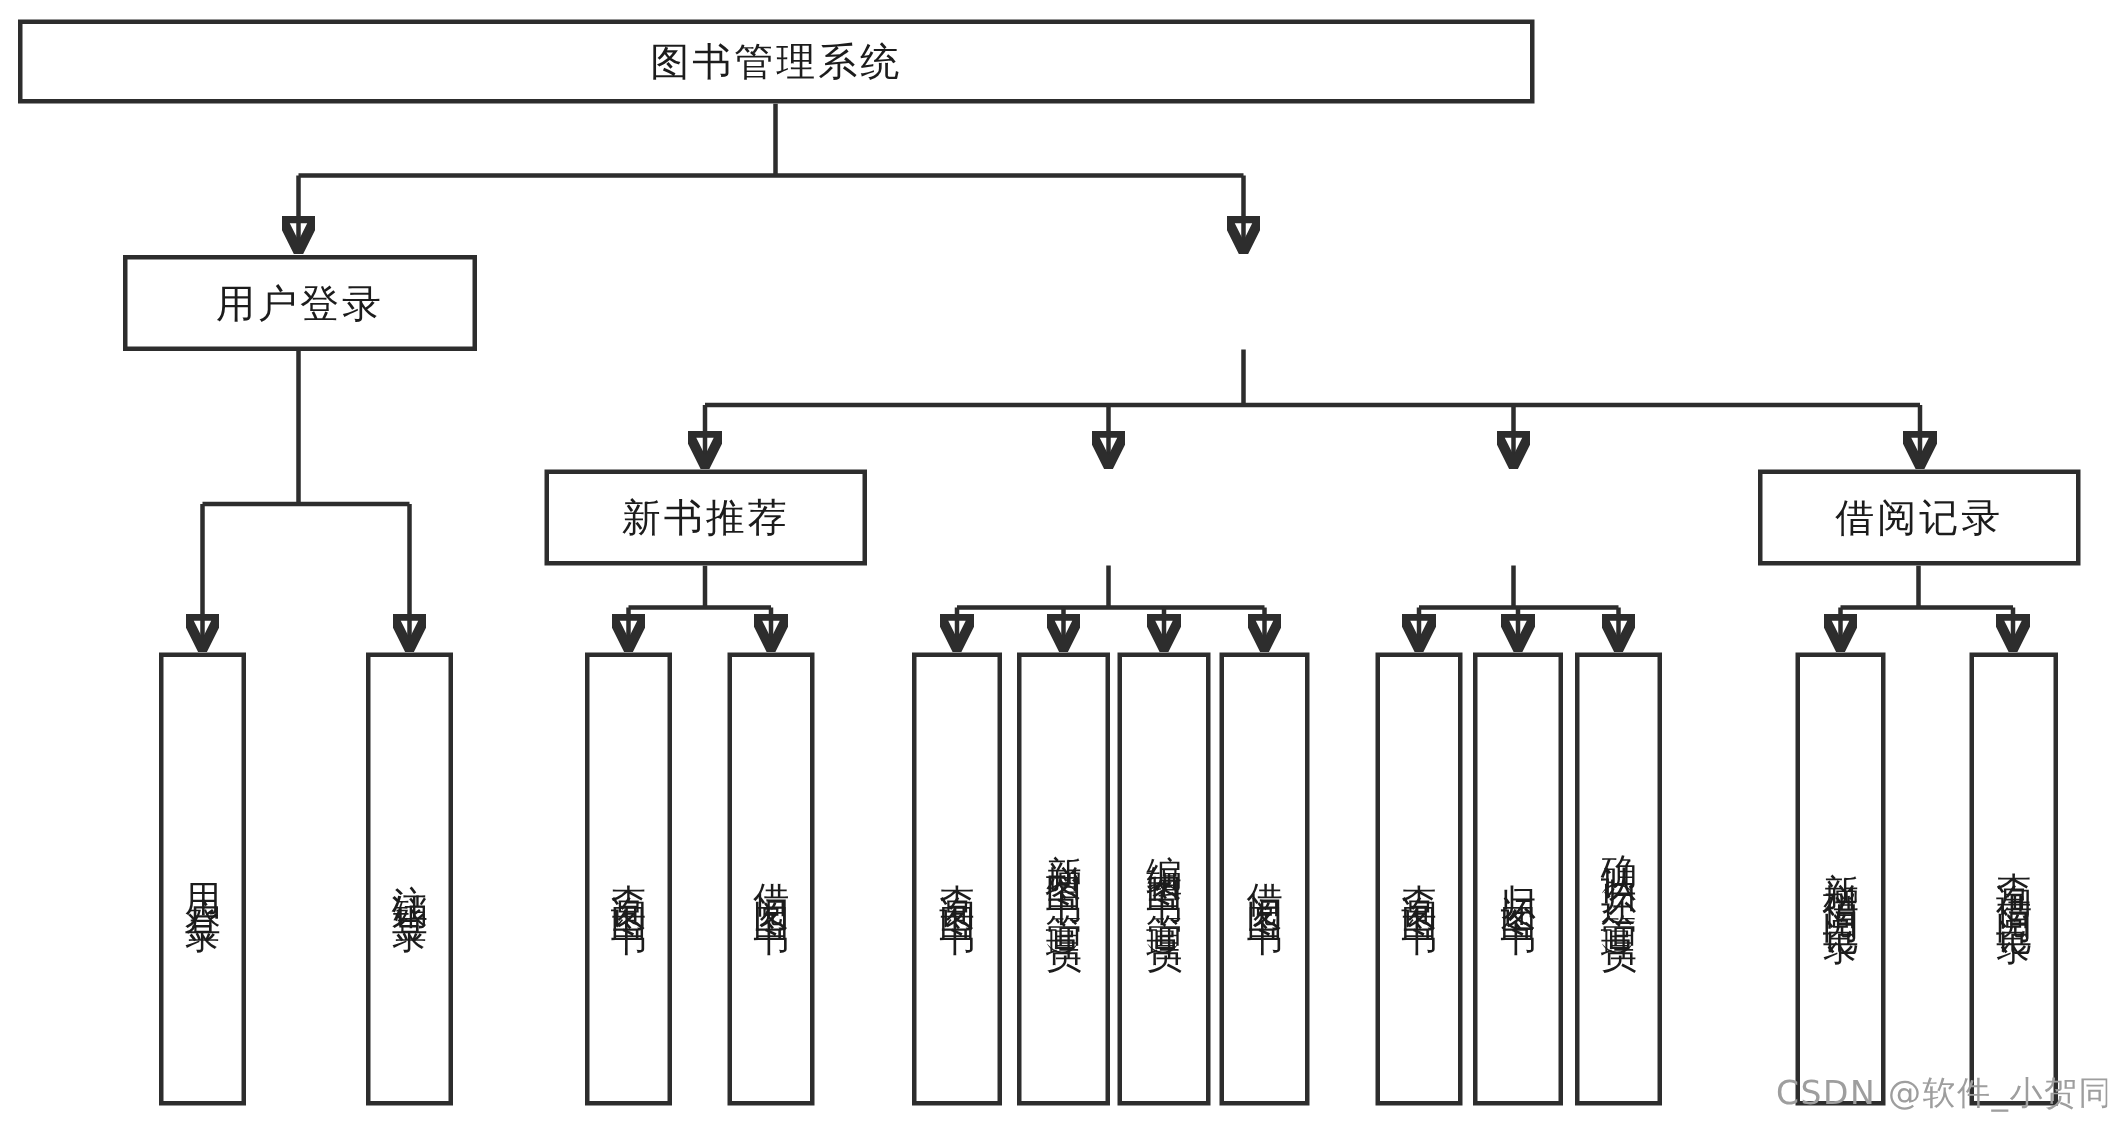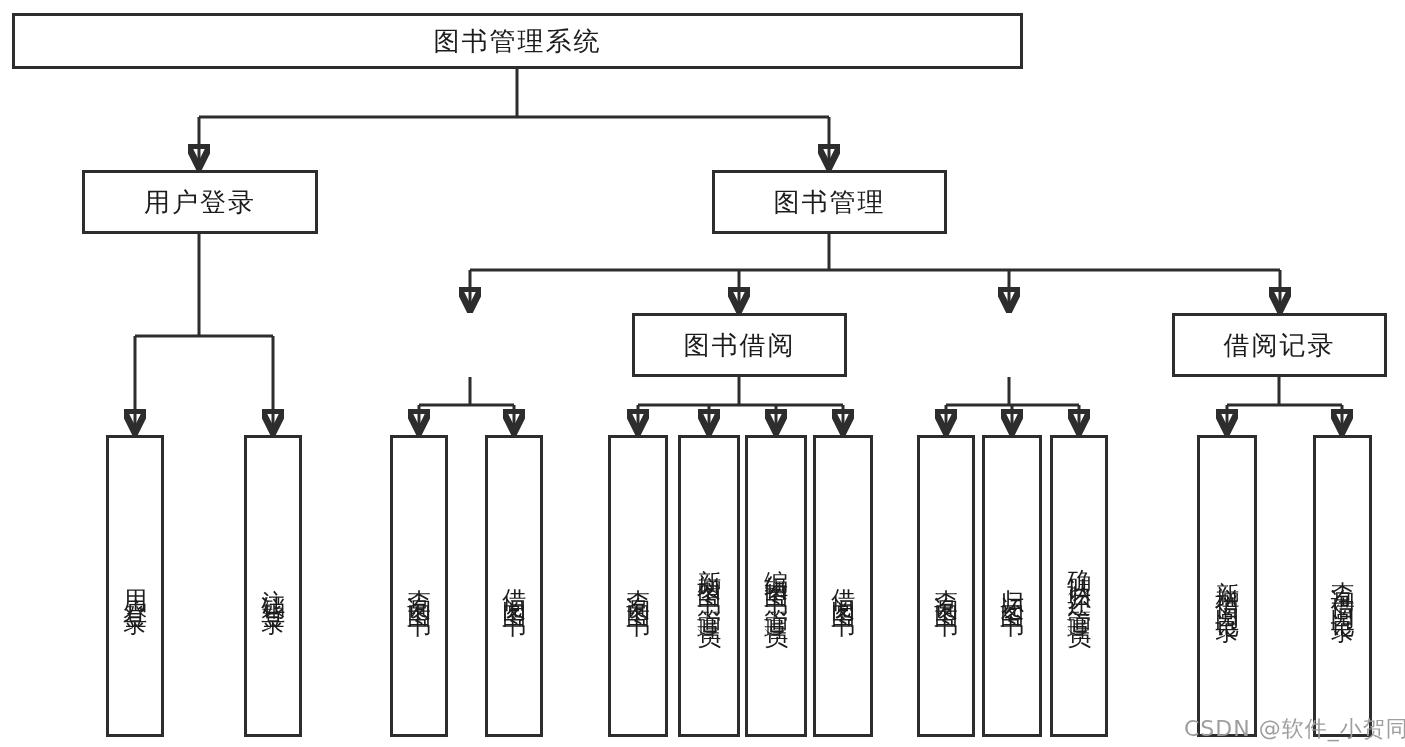--- a/index.html
+++ b/index.html
@@ -60,26 +60,23 @@
     <line x1="1342" y1="405" x2="1342" y2="433" marker-end="url(#arrowhead)"></line>
   </svg>
 
   <div class="node h" style="left:12px; top:13px; width:1011px; height:56px;">
     <span class="lbl">图书管理系统</span>
   </div>
 
   <div class="node h" style="left:82px; top:170px; width:236px; height:64px;">
     <span class="lbl">用户登录</span>
   </div>
-  <div class="node h" style="left:712px; top:170px; width:235px; height:64px;">
-    <span class="lbl">图书管理</span>
-  </div>
 
-  <div class="node h" style="left:632px; top:313px; width:215px; height:64px;">
-    <span class="lbl">图书借阅</span>
+  <div class="node h" style="left:363px; top:313px; width:215px; height:64px;">
+    <span class="lbl">新书推荐</span>
   </div>
   <div class="node h" style="left:1172px; top:313px; width:215px; height:64px;">
     <span class="lbl">借阅记录</span>
   </div>
 
   <div class="node v" style="left:106px; top:435px; width:58px; height:302px;">
     <span class="lbl">用户登录</span>
   </div>
   <div class="node v" style="left:244px; top:435px; width:58px; height:302px;">
     <span class="lbl">注销登录</span>

